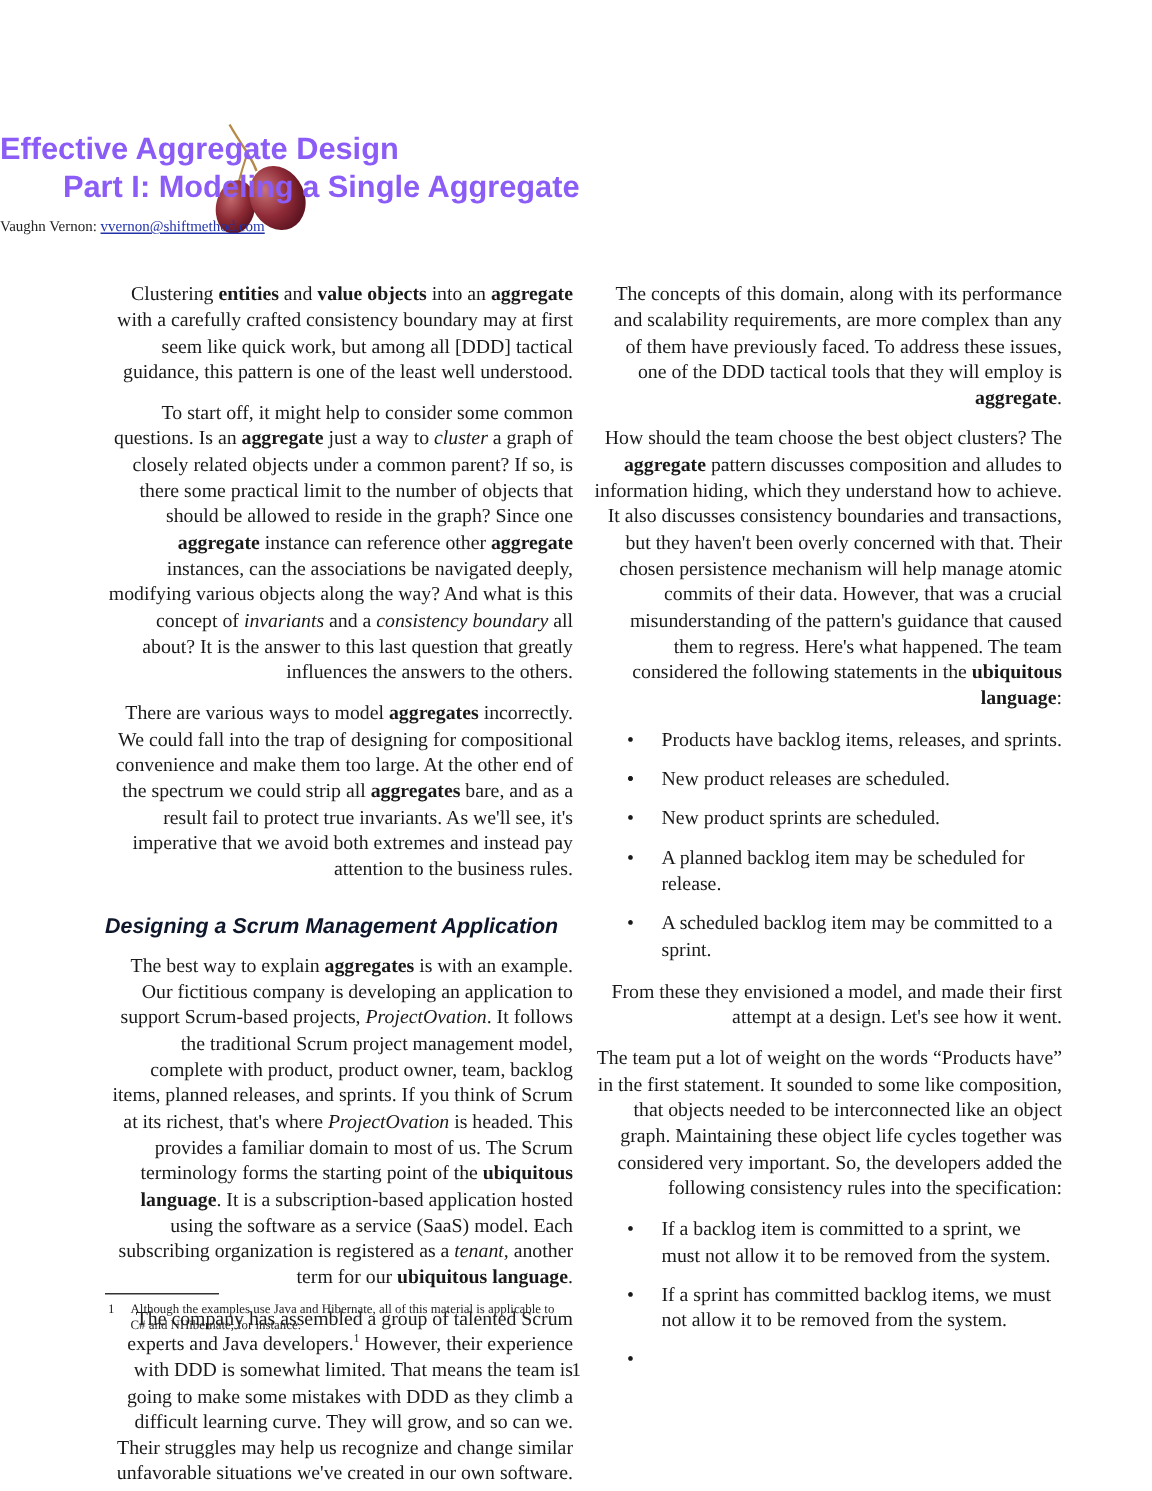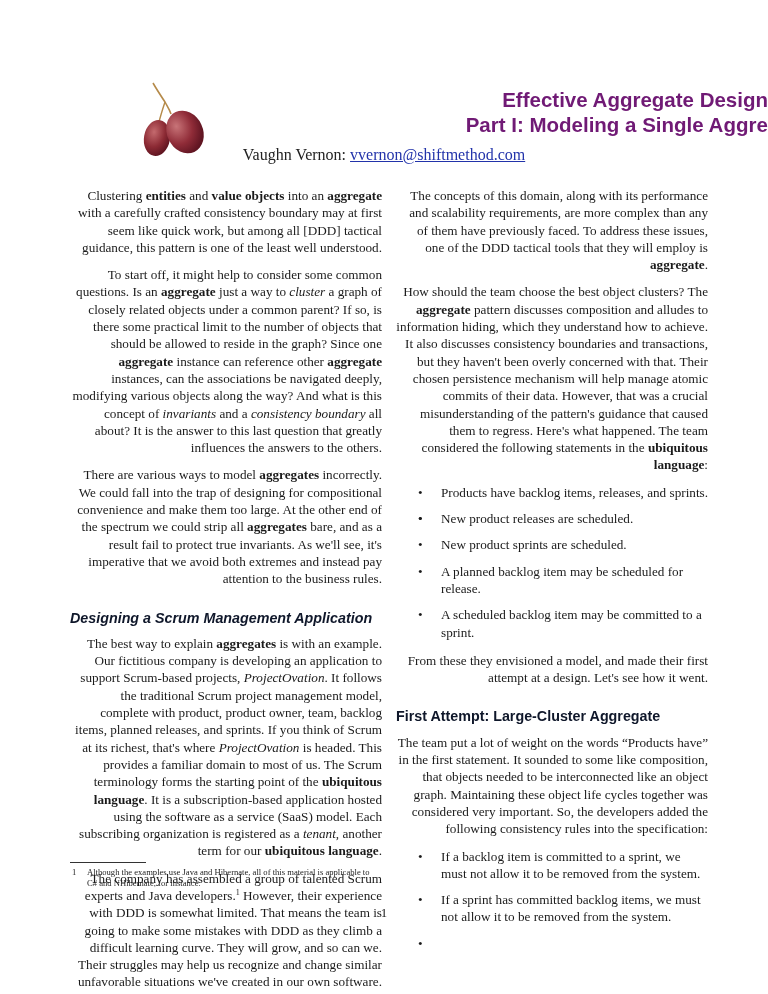--- a/index.html
+++ b/index.html
@@ -1,23 +1,23 @@
 <!DOCTYPE html>
 <html><head>
 <meta charset="utf-8">
 <style>
   html, body { margin:0; padding:0; background:#ffffff; }
   body { width:768px; height:994px; position:relative; overflow:hidden; color:#1a1a1a;
          font-family:"Liberation Serif", "DejaVu Serif", serif; }
   .grapes { position:absolute; left:135px; top:78px; width:88px; height:84px; }
-  .title { position:absolute; left:0; width:768px; text-align:right;
-           font-family:"Liberation Sans", sans-serif; font-weight:bold; font-size:20.5px; color:#701a75; }
+  .title { position:absolute; left:0; width:768px; text-align:left;
+           font-family:"Liberation Sans", sans-serif; font-weight:bold; font-size:20.5px; color:#8b5cf6; }
   .title.l1 { top:88px; }
   .title.l2 { top:113px;padding-left:42px; }
-  .author { position:absolute; left:0; top:146px; width:768px; text-align:center; font-size:16px; color:#222; }
+  .author { position:absolute; left:0; top:146px; width:768px; font-size:10px; color:#222; }
   .author a { color:#2233aa; text-decoration:underline; }
   .col { position:absolute; top:187px; width:312px; font-size:13.2px; line-height:17.3px; }
   .col.left { left:70px; }
   .col.right { left:396px; }
   p { margin:0 0 10px 0;text-align:right; }
   b { font-weight:bold; }
   i { font-style:italic; }
   h2.sub { margin:0; font-family:"Liberation Sans", sans-serif; font-size:14.3px; font-weight:bold; color:#0f172a; }
   ul.bl { list-style:none; margin:0 0 0 0; padding:0; }
   ul.bl li { position:relative; padding-left:45px; margin-bottom:9px; }
@@ -80,21 +80,20 @@
     <li><span class="dot">•</span><span>Products have backlog items, releases, and sprints.</span></li>
     <li><span class="dot">•</span></li>
     <li><span class="dot">•</span><span>New product releases are scheduled.</span></li>
     <li><span class="dot">•</span><span>New product sprints are scheduled.</span></li>
     <li><span class="dot">•</span><span>A planned backlog item may be scheduled for release.</span></li>
     <li><span class="dot">•</span><span>A scheduled backlog item may be committed to a sprint.</span></li>
   </ul>
 
   <p style="margin-top:11px;">From these they envisioned a model, and made their first attempt at a design. Let's see how it went.</p>
 
-  <h2 class="sub" style="margin-top:22px; margin-bottom:8px;">First Attempt: Large-Cluster Aggregate</h2>
 
   <p>The team put a lot of weight on the words “Products have” in the first statement. It sounded to some like composition, that objects needed to be interconnected like an object graph. Maintaining these object life cycles together was considered very important. So, the developers added the following consistency rules into the specification:</p>
 
   <ul class="bl">
     <li><span class="dot">•</span><span>If a backlog item is committed to a sprint, we must not allow it to be removed from the system.</span></li>
     <li><span class="dot">•</span><span>If a sprint has committed backlog items, we must not allow it to be removed from the system.</span></li>
     <li><span class="dot">•</span></li>
 
   </ul>
 </div>

